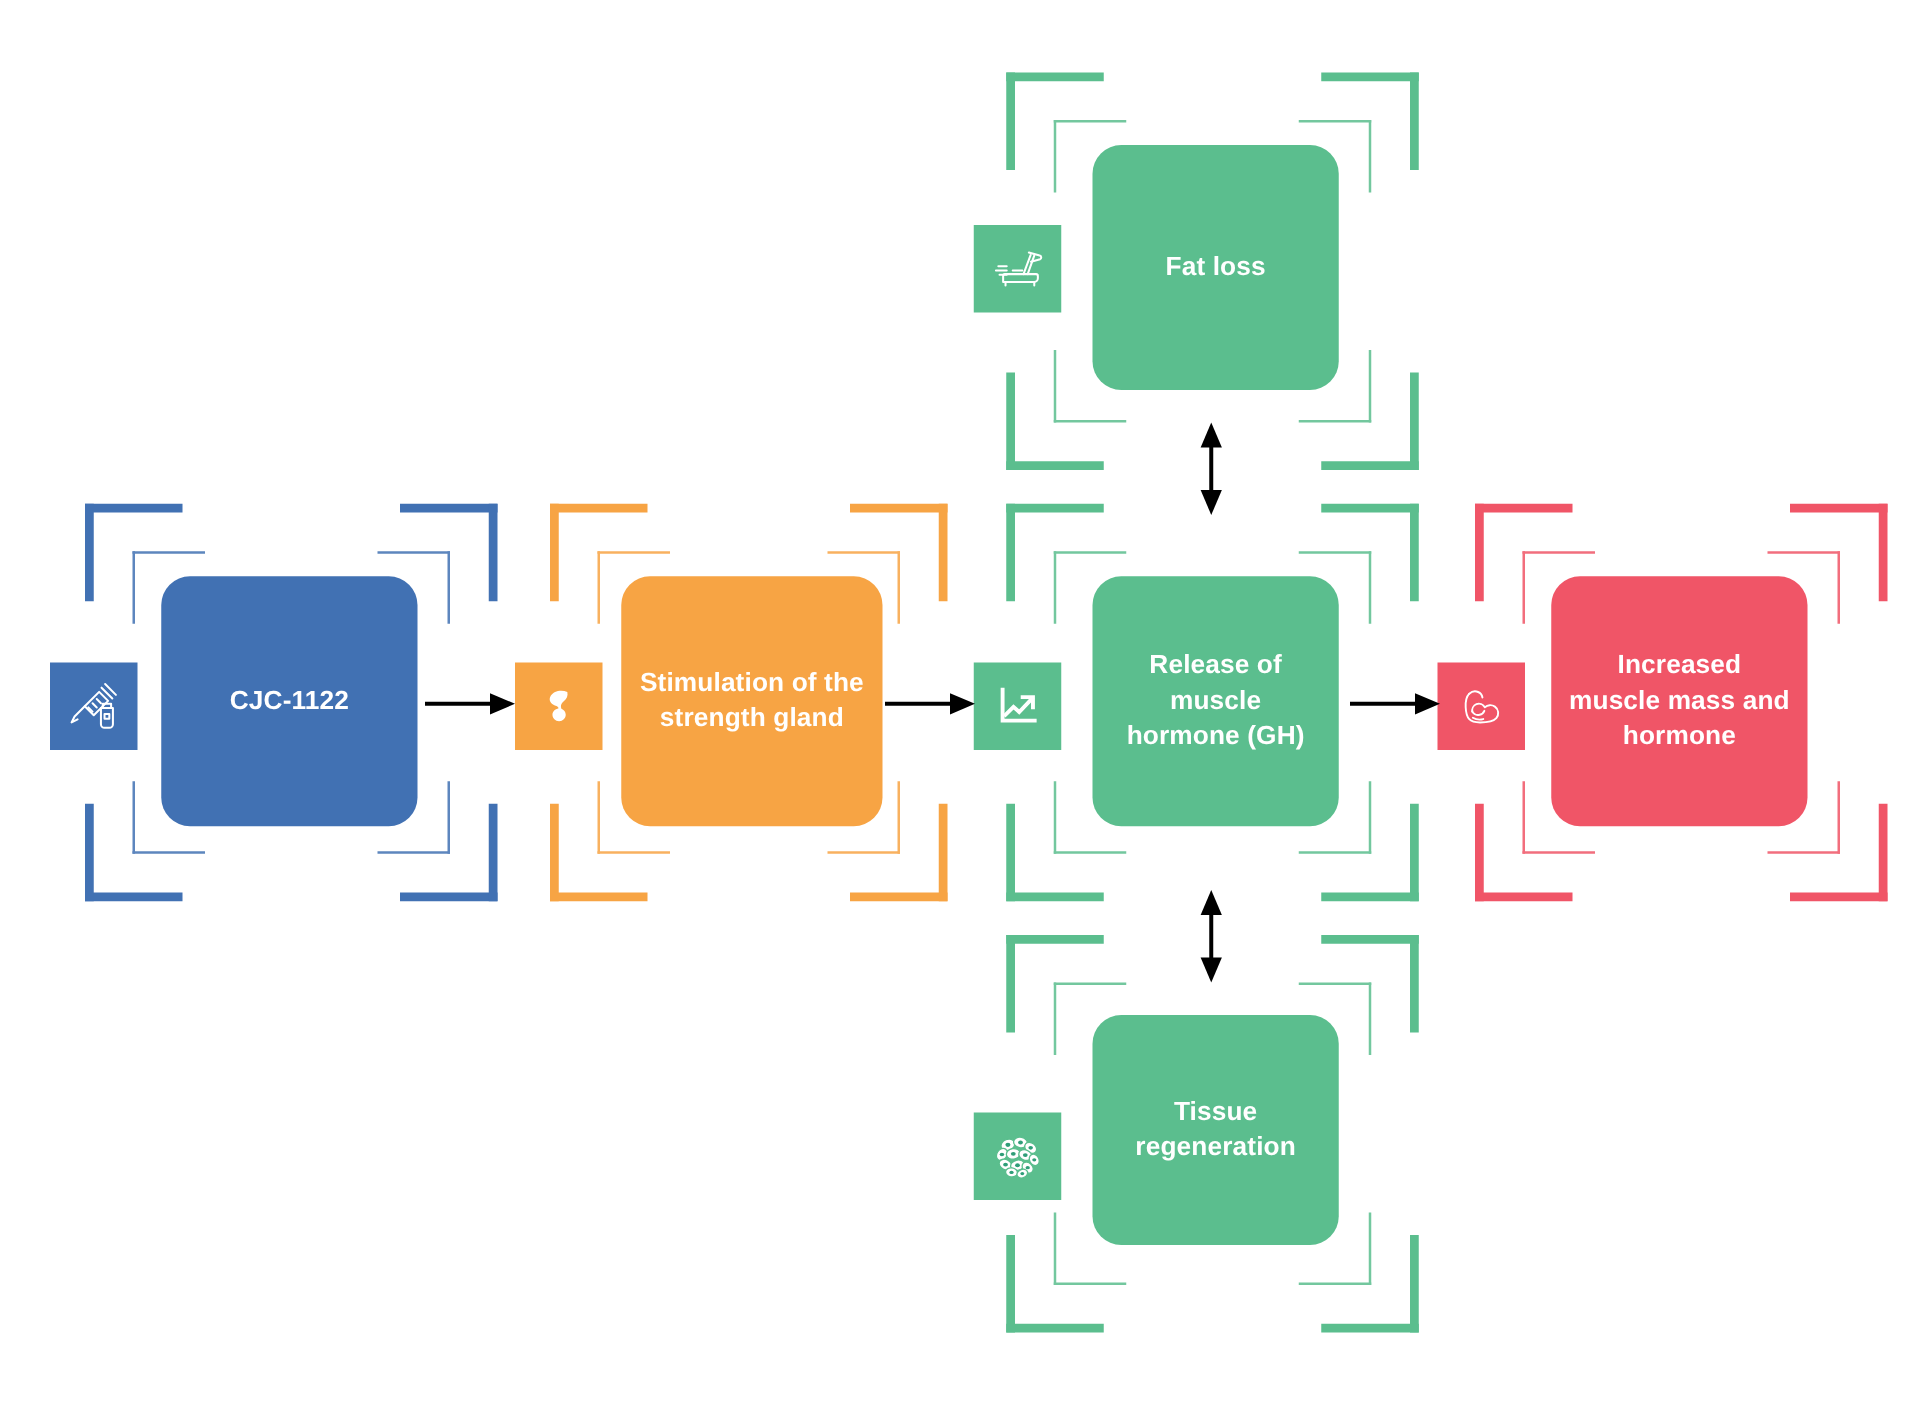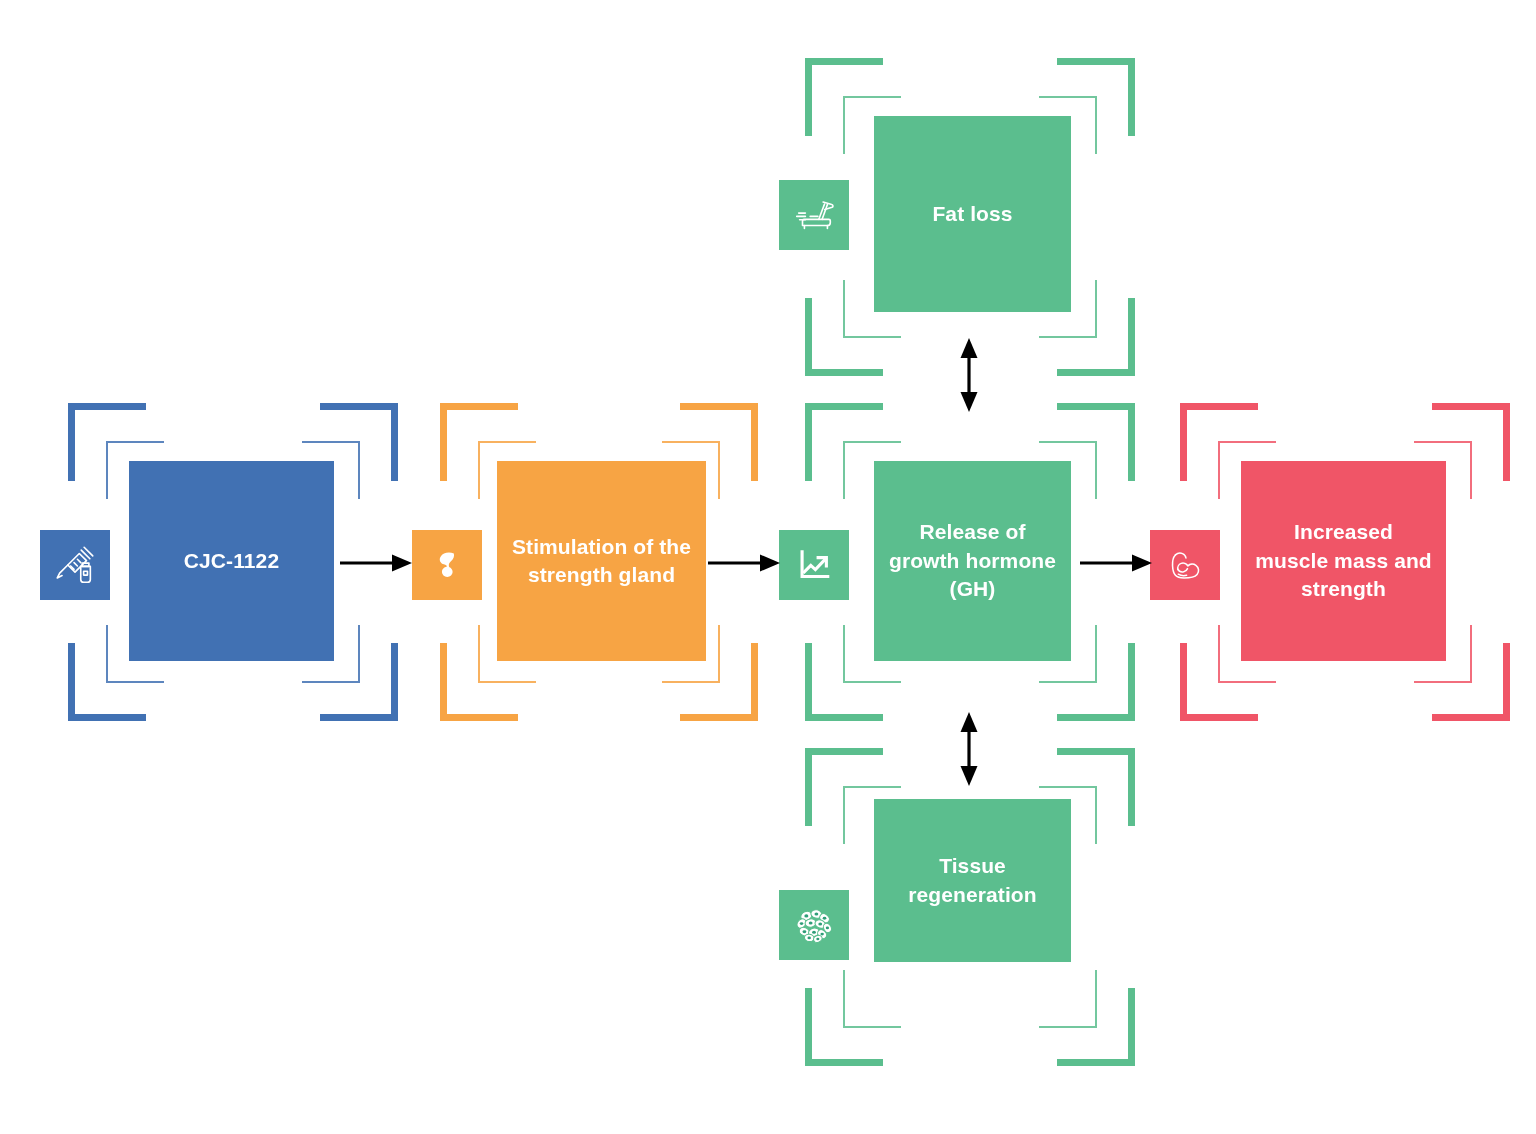--- a/index.html
+++ b/index.html
@@ -95,20 +95,21 @@
     align-items: center;
     justify-content: center;
     text-align: center;
     color: #ffffff;
     font-weight: bold;
     font-size: 21px;
     line-height: 1.35;
     letter-spacing: .1px;
     padding: 6px 14px;
     box-sizing: border-box;
+    border-radius: 23px;
   }
 
   
   .icon-tile {
     position: absolute;
     width: 70px;
     height: 70px;
     display: flex;
     align-items: center;
     justify-content: center;
@@ -199,40 +200,40 @@
 
   <div class="node" style="left:805px; top:403px; width:330px; height:318px; color:#5BBE8E;">
     <div class="br-out tl"></div>
     <div class="br-out tr"></div>
     <div class="br-out bl"></div>
     <div class="br-out br"></div>
     <div class="br-in tl"></div>
     <div class="br-in tr"></div>
     <div class="br-in bl"></div>
     <div class="br-in br"></div>
-    <div class="box" style="left:69px; top:58px; width:197px; height:200px; background:#5BBE8E;">Release of growth hormone (GH)</div>
+    <div class="box" style="left:69px; top:58px; width:197px; height:200px; background:#5BBE8E;">Release of muscle hormone (GH)</div>
   </div>
   <div class="icon-tile" style="left:779px; top:530px; background:#5BBE8E;">
     <svg width="44" height="44" viewBox="0 0 48 48" fill="none" stroke="#ffffff" stroke-width="3.4" stroke-linecap="square" stroke-linejoin="miter">
       <path d="M11 9.5 V36.5 H39"></path>
       <path d="M13.5 31.5 l7 -7 l5 4.5 l11 -11.5"></path>
       <path d="M28.5 16 H37.5 V25"></path>
     </svg>
   </div>
 
   <div class="node" style="left:1180px; top:403px; width:330px; height:318px; color:#F05567;">
     <div class="br-out tl"></div>
     <div class="br-out tr"></div>
     <div class="br-out bl"></div>
     <div class="br-out br"></div>
     <div class="br-in tl"></div>
     <div class="br-in tr"></div>
     <div class="br-in bl"></div>
     <div class="br-in br"></div>
-    <div class="box" style="left:61px; top:58px; width:205px; height:200px; background:#F05567;">Increased muscle mass and strength</div>
+    <div class="box" style="left:61px; top:58px; width:205px; height:200px; background:#F05567;">Increased muscle mass and hormone</div>
   </div>
   <div class="icon-tile" style="left:1150px; top:530px; background:#F05567;">
     <svg width="46" height="46" viewBox="0 0 48 48" fill="none" stroke="#ffffff" stroke-width="1.6" stroke-linecap="round" stroke-linejoin="round">
       <path d="M14 13.5 c-2.6 2.6 -3.2 7 -3 11.3 c.2 4.2 1.2 8 3 10 c2 2.2 5.4 2.7 9 2.7
                c5.4 0 11 -.6 13.6 -3.6 c2.4 -2.8 2 -7.4 -1.2 -9.6 c-2.6 -1.8 -6.2 -1.6 -8.4 .6
                c-1.4 -2.4 -4.4 -3.6 -7 -2.6 c-2.6 1 -4 3.8 -3.4 6.4"></path>
       <path d="M14 13.5 c2 -1.8 5 -2.4 7.4 -1.4 c2 .8 3.3 2.6 3.6 4.6"></path>
       <path d="M16.4 28.3 c1.2 2.2 3.8 3.4 6.3 2.8 c1.8 -.4 3.2 -1.7 3.9 -3.3"></path>
       <path d="M17 33.6 c2.6 1.5 5.8 1.9 8.7 1.1"></path>
     </svg>
@@ -240,21 +241,21 @@
 
   <div class="node" style="left:805px; top:748px; width:330px; height:318px; color:#5BBE8E;">
     <div class="br-out tl"></div>
     <div class="br-out tr"></div>
     <div class="br-out bl"></div>
     <div class="br-out br"></div>
     <div class="br-in tl"></div>
     <div class="br-in tr"></div>
     <div class="br-in bl"></div>
     <div class="br-in br"></div>
-    <div class="box" style="left:69px; top:51px; width:197px; height:163px; background:#5BBE8E;text-align:center;">Tissue regeneration</div>
+    <div class="box" style="left:69px; top:64px; width:197px; height:184px; background:#5BBE8E;text-align:center;">Tissue regeneration</div>
   </div>
   <div class="icon-tile" style="left:779px; top:890px; background:#5BBE8E;">
     <svg width="46" height="46" viewBox="0 0 48 48">
       <g fill="#ffffff" stroke="#5BBE8E" stroke-width="1.1">
         <ellipse cx="16" cy="14.5" rx="6" ry="4.6" transform="rotate(-22 16 14.5)"></ellipse>
         <ellipse cx="26.5" cy="12.5" rx="5.8" ry="4.4" transform="rotate(12 26.5 12.5)"></ellipse>
         <ellipse cx="35" cy="17" rx="5.4" ry="4.2" transform="rotate(38 35 17)"></ellipse>
         <ellipse cx="11" cy="22.5" rx="5.4" ry="4.2" transform="rotate(-55 11 22.5)"></ellipse>
         <ellipse cx="20.5" cy="22" rx="5.8" ry="4.4" transform="rotate(-8 20.5 22)"></ellipse>
         <ellipse cx="30.5" cy="23" rx="5.6" ry="4.3" transform="rotate(22 30.5 23)"></ellipse>

